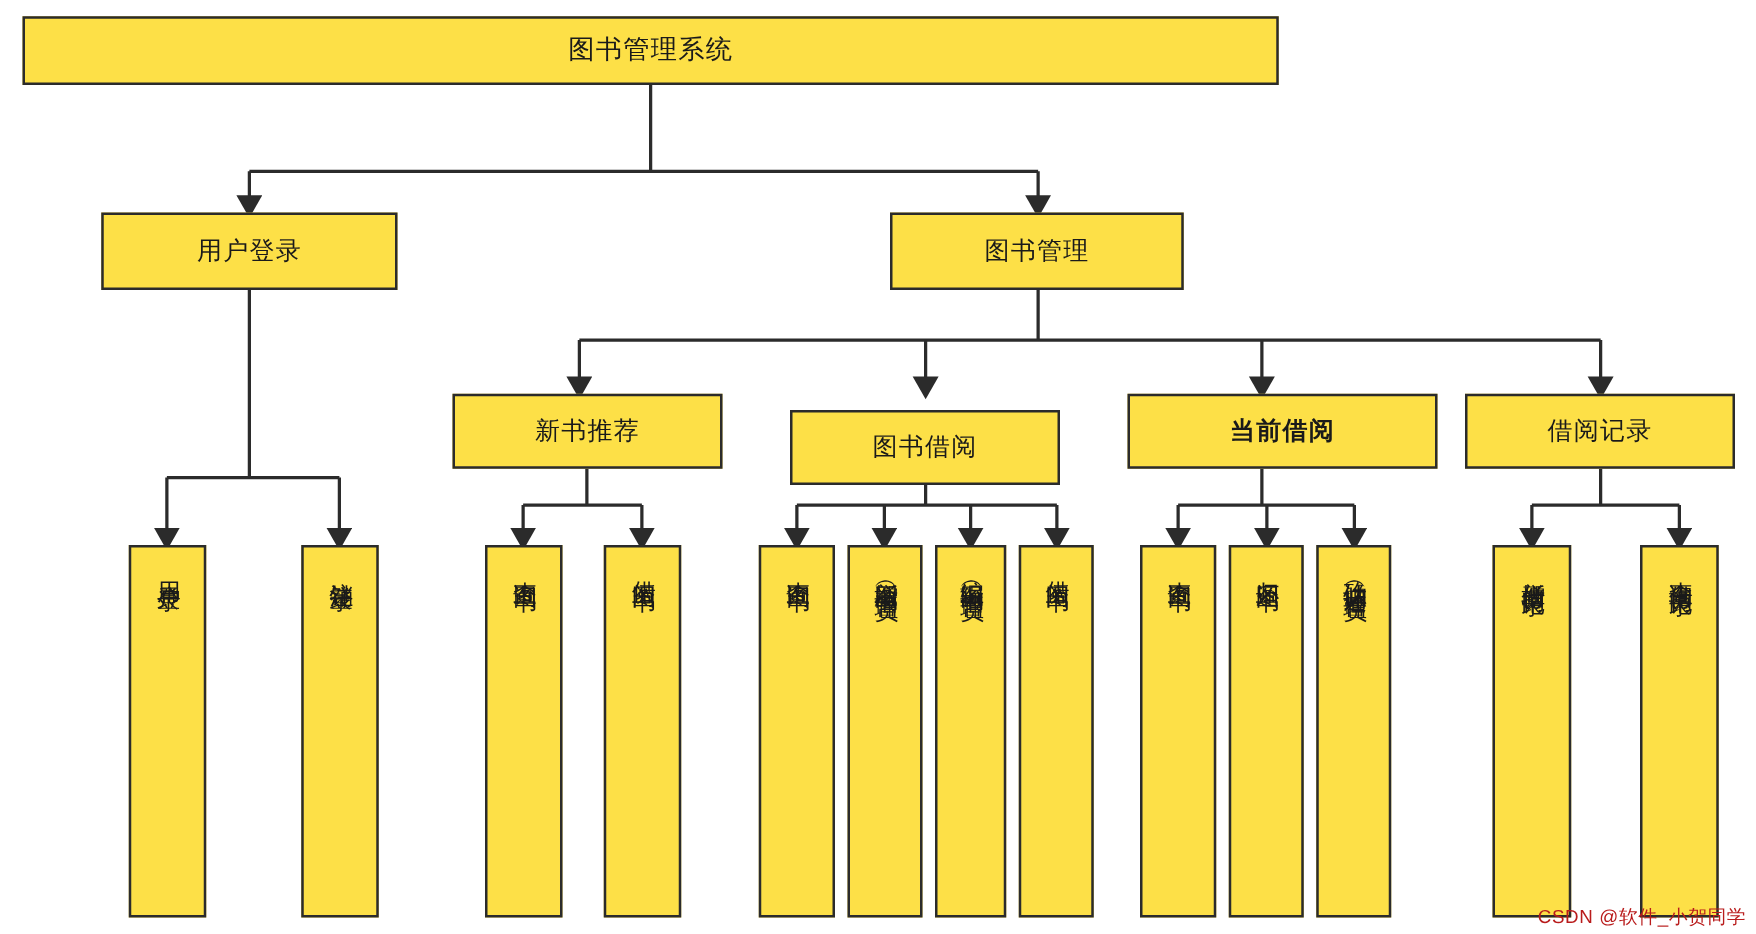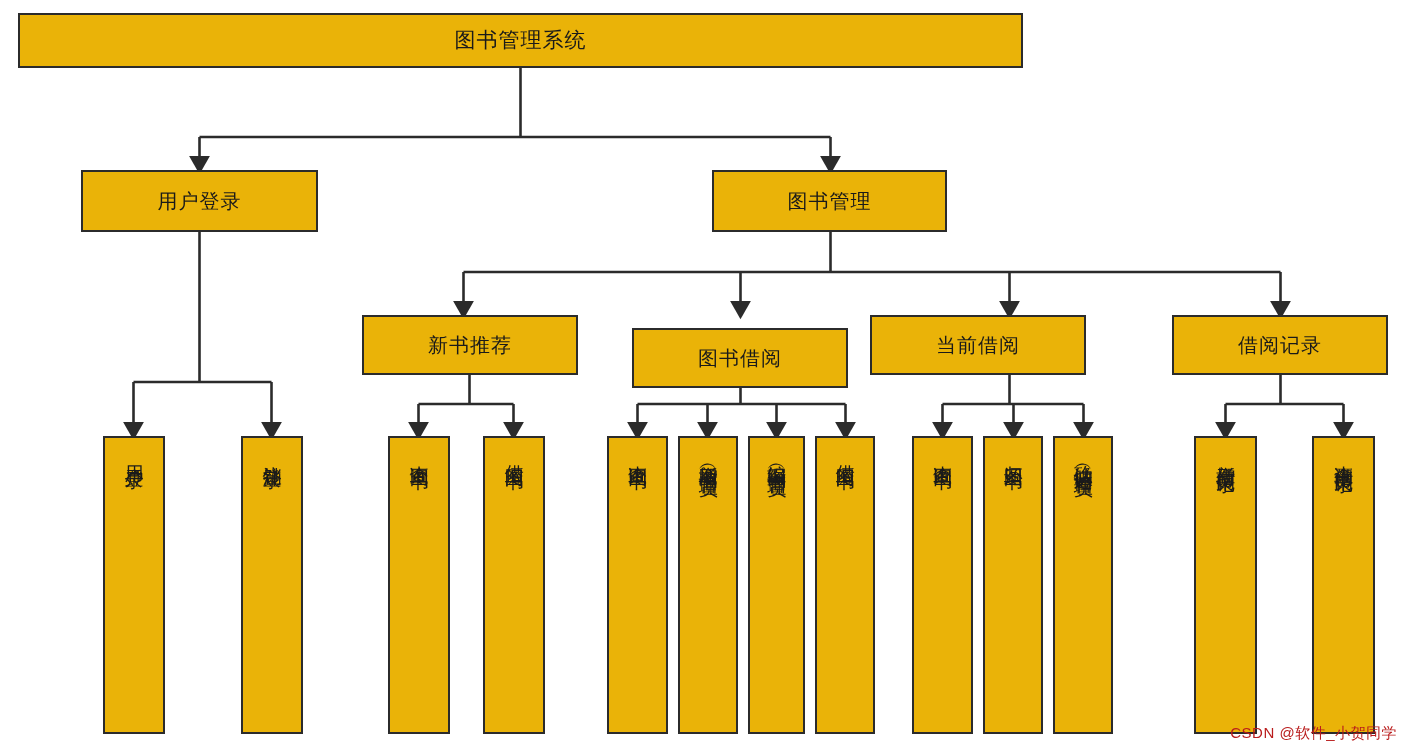--- a/index.html
+++ b/index.html
@@ -23,21 +23,21 @@
     left: 0;
     top: 0;
     width: 1405px;
     height: 747px;
     pointer-events: none;
   }
   .node {
     position: absolute;
     box-sizing: border-box;
     border: 2px solid #2b2b2b;
-    background: #eab308;
+    background: #fde047;
     display: flex;
     align-items: center;
     justify-content: center;
     color: #1a1a1a;
   }
   .node .label {
     display: block;
     text-align: center;
     line-height: 1.25;
     letter-spacing: 1px;
@@ -152,21 +152,21 @@
   <div class="node h" id="node-l2-0" style="left: 362px; top: 315px; width: 216px; height: 60px;">
     <span class="label">新书推荐</span>
   </div>
 
   <div class="node h" id="node-l1-1" style="left: 712px; top: 170px; width: 235px; height: 62px;">
     <span class="label">图书管理</span>
   </div>
   <div class="node h" id="node-l2-1" style="left: 632px; top: 315px; width: 216px; height: 60px; margin-top: 13px;">
     <span class="label">图书借阅</span>
   </div>
-  <div class="node h" id="node-l2-2" style="left: 870px; top: 315px; width: 216px; height: 60px;">
+  <div class="node h" id="node-l2-2" style="left: 902px; top: 315px; width: 248px; height: 60px; font-weight: bold;">
     <span class="label">当前借阅</span>
   </div>
   <div class="node h" id="node-l2-3" style="left: 1172px; top: 315px; width: 216px; height: 60px;">
     <span class="label">借阅记录</span>
   </div>
 
   <div class="node v" id="node-leaf-0" style="left: 103px; top: 436px; width: 62px; height: 298px;">
     <span class="label">用户登录</span>
   </div>
   <div class="node v" id="node-leaf-1" style="left: 241px; top: 436px; width: 62px; height: 298px;">

